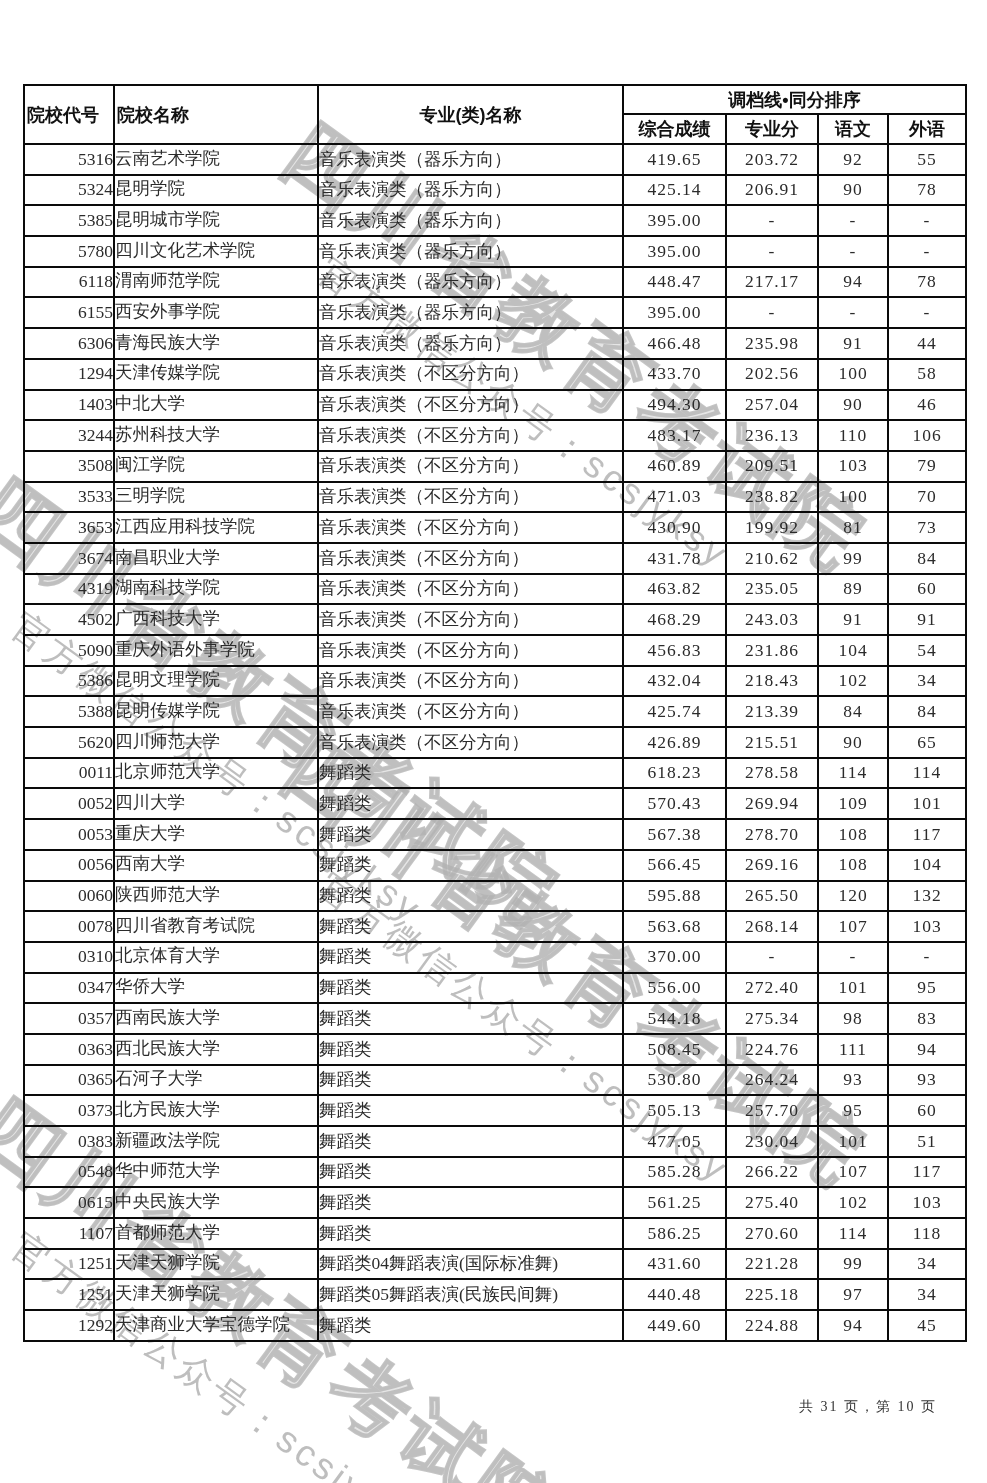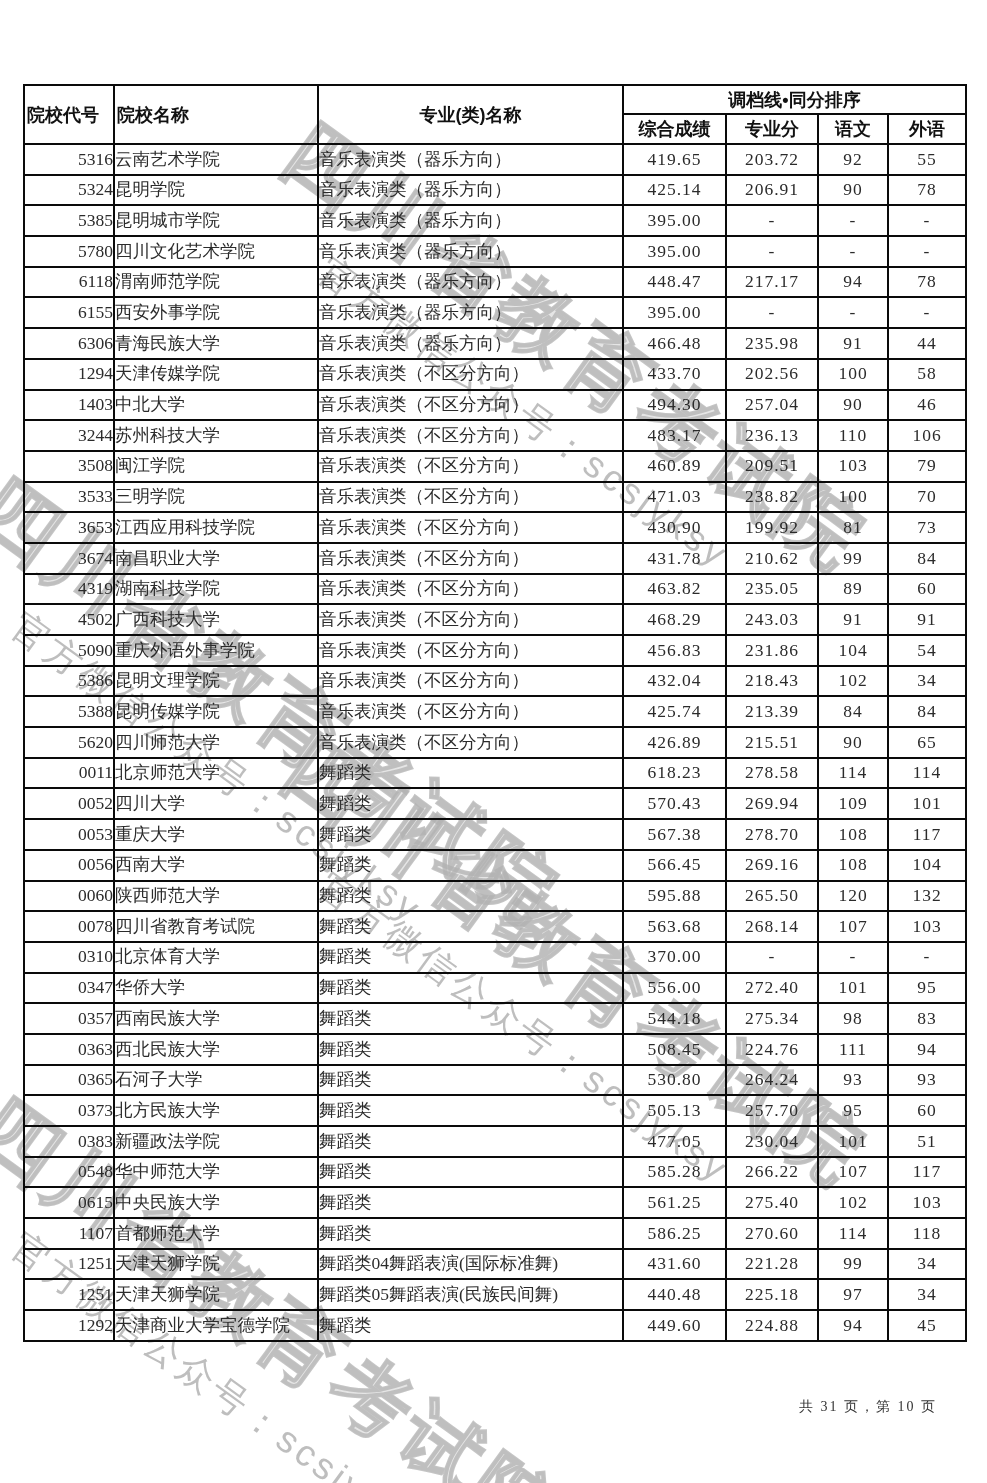--- a/index.html
+++ b/index.html
@@ -41,21 +41,21 @@
   table.score th{
     font-family:"Liberation Sans","DejaVu Sans",sans-serif;
     font-weight:bold;font-size:18px;color:#111;
     padding:0 2px;
   }
   th.h-left{text-align:left;padding-left:6px;}
   table.score td{
     font-size:17.5px;height:28.7px;line-height:1;color:#2b2b2b;padding:0;
   }
   td.c0{text-align:right;}
-  td.c1{text-align:left;padding-left:8px;}
+  td.c1{text-align:left;padding-left:8px;font-family:Liberation Mono, monospace;}
   td.c2{text-align:left;padding-left:6px;font-family:Liberation Serif, serif;}
   td.c3,td.c4,td.c5,td.c6{text-align:center;letter-spacing:1px;}
   tr.hr1 th{height:27px;}
   tr.hr2 th{height:28px;}
   
   .footer{
     position:absolute;right:50px;top:1398px;z-index:2;
     font-size:14px;color:#333;letter-spacing:2px;
     font-family:"Liberation Serif","DejaVu Serif",serif;
   }

